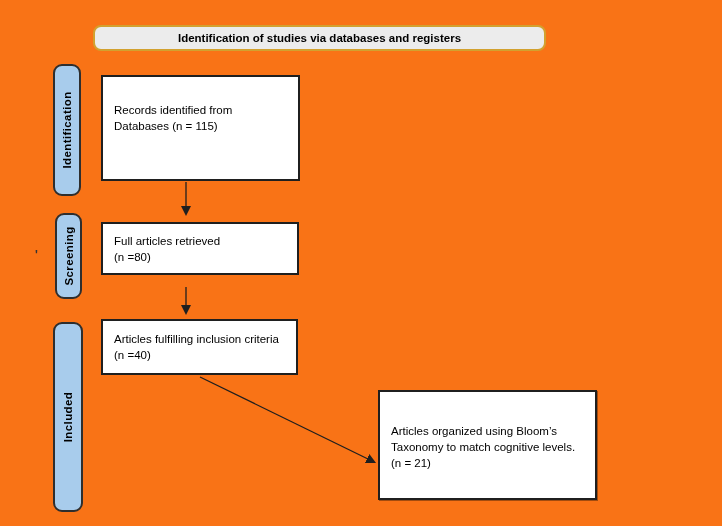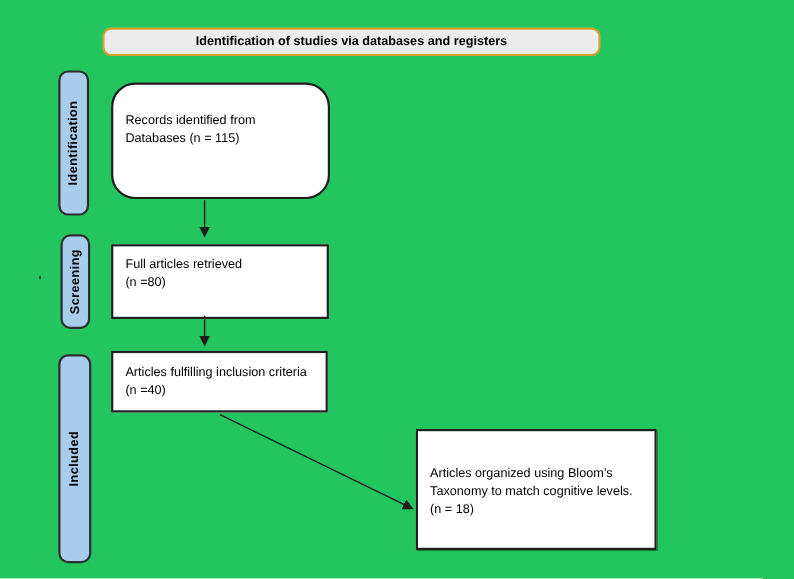--- a/index.html
+++ b/index.html
@@ -4,21 +4,21 @@
 <style>
   html, body {
     margin: 0;
     padding: 0;
     background: #ffffff;
   }
   .canvas {
     position: relative;
     width: 722px;
     height: 526px;
-    background: #22c55e;
+    background: #f97316;
     font-family: "Liberation Sans", sans-serif;
     color: #000000;
     overflow: hidden;
   }
   .banner {
     position: absolute;
     left: 93px; top: 25px;
     width: 453px; height: 26px;
     box-sizing: border-box;
     background: var(--banner-fill);
@@ -54,22 +54,22 @@
     position: absolute;
     box-sizing: border-box;
     background: #ffffff;
     border: 2px solid var(--box-border);
     font-size: 11.5px;
     line-height: 16px;
     white-space: pre-line;
     padding-left: 11px;
     padding-right: 8px;
   }
-  .fbox-records   { left: 101px; top: 75px;  width: 199px; height: 106px; padding-top: 25px; border-radius: 22px; }
-  .fbox-retrieved { left: 101px; top: 222px; width: 198px; height: 68px;  padding-top: 9px;  }
+  .fbox-records   { left: 101px; top: 75px;  width: 199px; height: 106px; padding-top: 25px; }
+  .fbox-retrieved { left: 101px; top: 222px; width: 198px; height: 53px;  padding-top: 9px;  }
   .fbox-criteria  { left: 101px; top: 319px; width: 197px; height: 56px;  padding-top: 10px; }
   .fbox-taxonomy  { left: 378px; top: 390px; width: 219px; height: 110px; padding-top: 31px;
                     box-shadow: 1px 1px 0 rgba(0,0,0,0.35); }
   .arrows {
     position: absolute;
     left: 0; top: 0;
     pointer-events: none;
   }
   .arrows line { stroke: var(--arrow); stroke-width: 1.3px; }
   .stray-mark {
@@ -100,21 +100,21 @@
   </div>
 
   <div class="fbox fbox-records">Records identified from
 Databases (n = 115)</div>
   <div class="fbox fbox-retrieved">Full articles retrieved
 (n =80)</div>
   <div class="fbox fbox-criteria">Articles fulfilling inclusion criteria
 (n =40)</div>
   <div class="fbox fbox-taxonomy">Articles organized using Bloom’s
 Taxonomy to match cognitive levels.
-(n = 18)</div>
+(n = 21)</div>
 
   <svg class="arrows" width="722" height="526" viewBox="0 0 722 526">
     <defs>
       <marker id="ah" viewBox="0 0 10 10" refX="1" refY="5" markerWidth="10" markerHeight="10" orient="auto" markerUnits="userSpaceOnUse">
         <path d="M0,0 L10,5 L0,10 z" fill="#1F1F1F"></path>
       </marker>
     </defs>
     <line x1="186" y1="182" x2="186" y2="207" marker-end="url(#ah)"></line>
     <line x1="186" y1="287" x2="186" y2="306" marker-end="url(#ah)"></line>
     <line x1="200" y1="377" x2="368" y2="459" marker-end="url(#ah)"></line>

